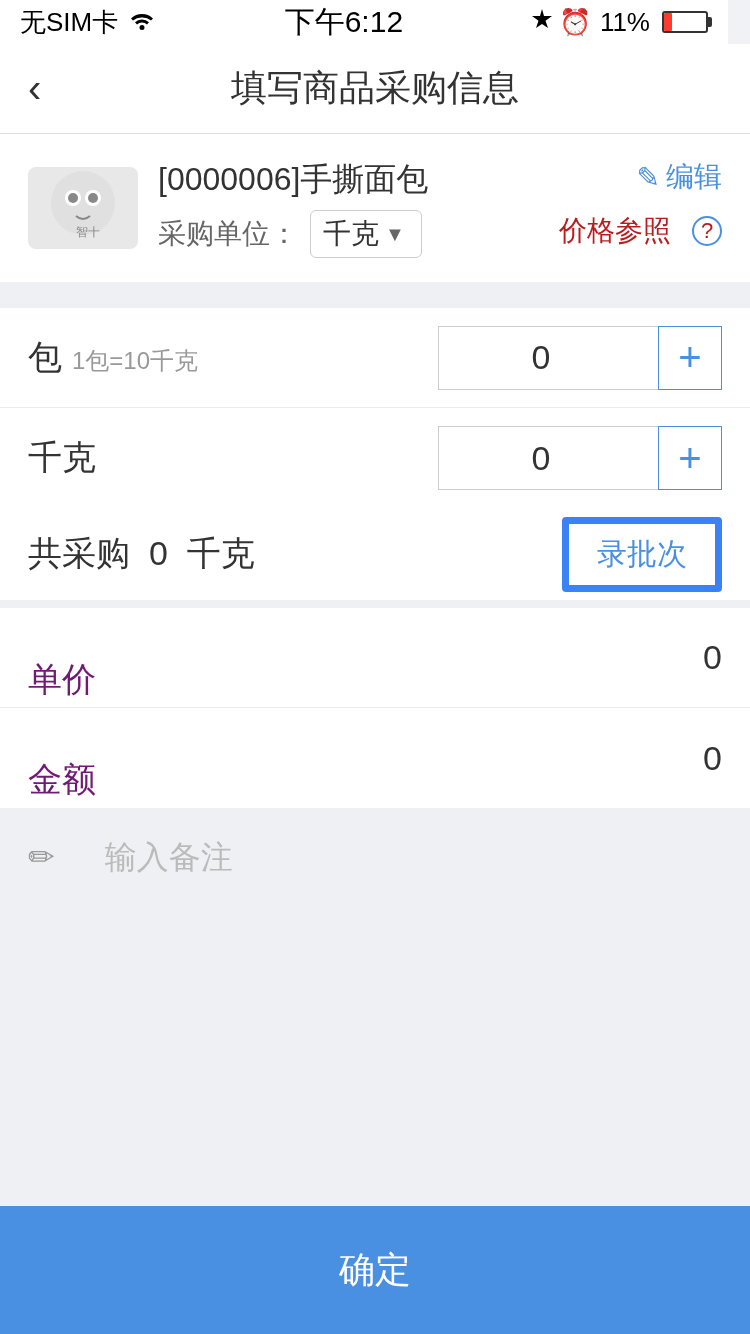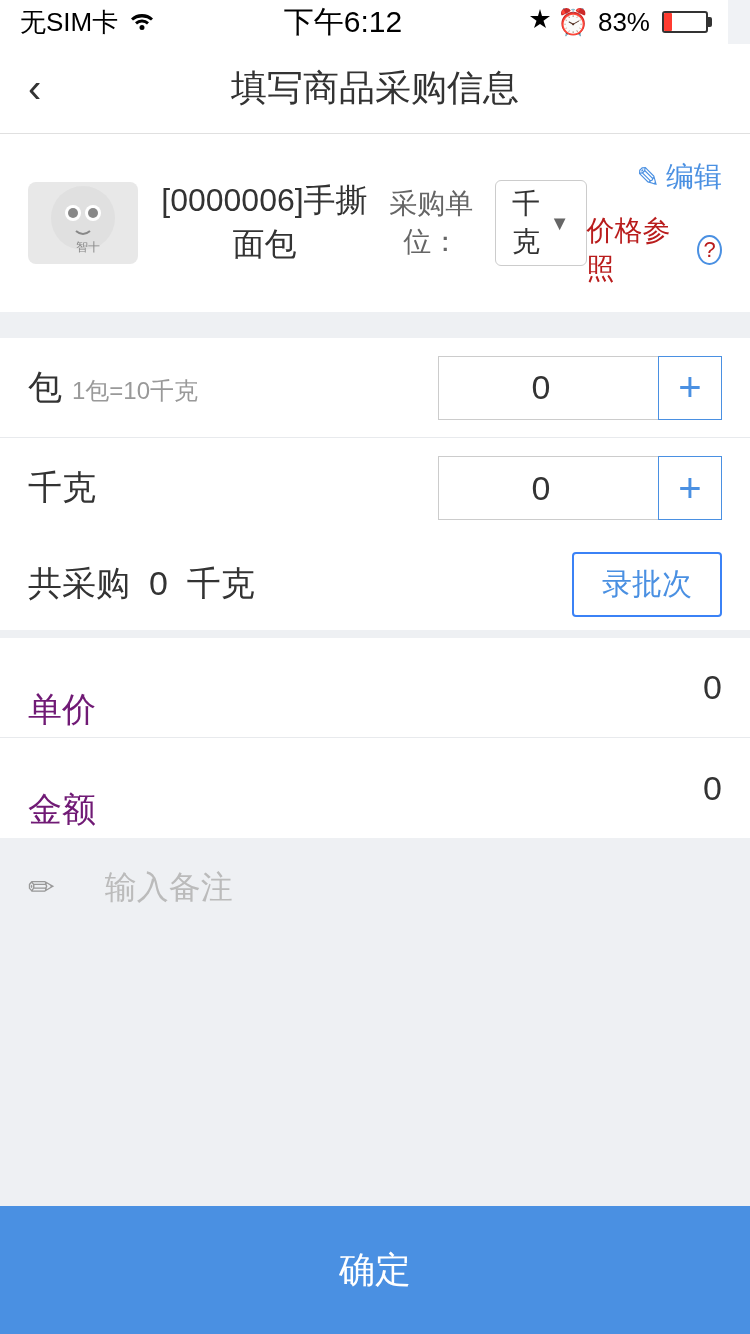--- a/index.html
+++ b/index.html
@@ -123,21 +123,21 @@
       display: flex;
       flex-direction: column;
       align-items: center;
     }
     .owl-icon {
       font-size: 44px;
       color: #aaa;
     }
     .product-info {
       display: flex;
-      flex-direction: row;
+      flex-direction: column;
       gap: 8px;
       text-align: center;
     }
     .product-name {
       font-size: 32px;
       color: #333;
       font-weight: 500;
     }
     .product-unit {
       display: flex;
@@ -262,21 +262,21 @@
       padding: 0 28px;
       height: 100px;
       background: #fff;
       border-bottom: 8px solid #eef0f3;
     }
     .total-text {
       font-size: 34px;
       color: #333;
     }
     .batch-btn {
-      border: 2px solid #3b82f6;
+      border: 7px solid #3b82f6;
       color: #4a90e2;
       font-size: 30px;
       padding: 10px 28px;
       background: #fff;
       border-radius: 4px;
       cursor: pointer;
     }
 
     
     .info-section {
@@ -372,21 +372,21 @@
       </span>
     </div>
     <div class="status-bar-center">下午6:12</div>
     <div class="status-bar-right">
       <span>
         <svg width="20" height="22" viewBox="0 0 20 22">
             <path d="M10 0l2 7h8l-6.5 4.7 2.5 7.3L10 15l-6 4 2.5-7.3L0 7h8z" fill="#000"></path>
           </svg>
       </span>
       <span>⏰</span>
-      <span>83%</span>
+      <span>11%</span>
       <span class="battery-icon">
         <div class="battery-fill"></div>
       </span>
     </div>
   </div>
 
   <div class="nav-bar">
     <span class="nav-back">‹</span>
     <span class="nav-title">填写商品采购信息</span>
   </div>

